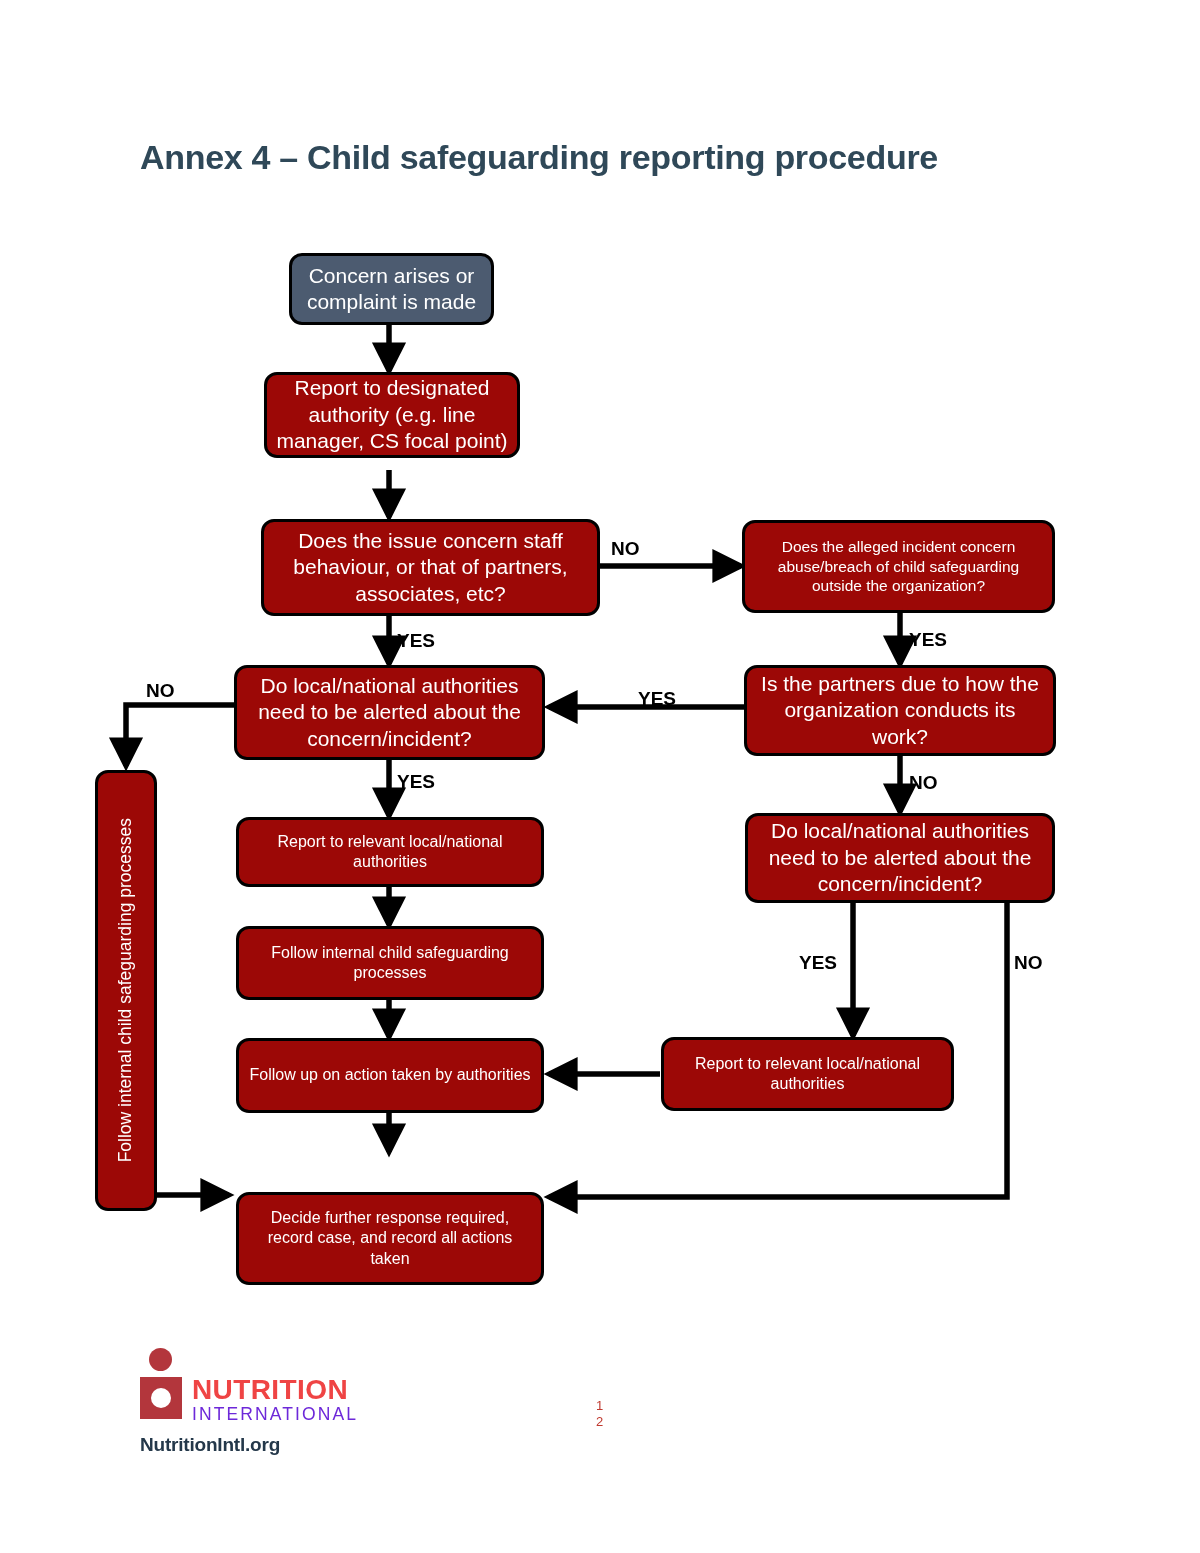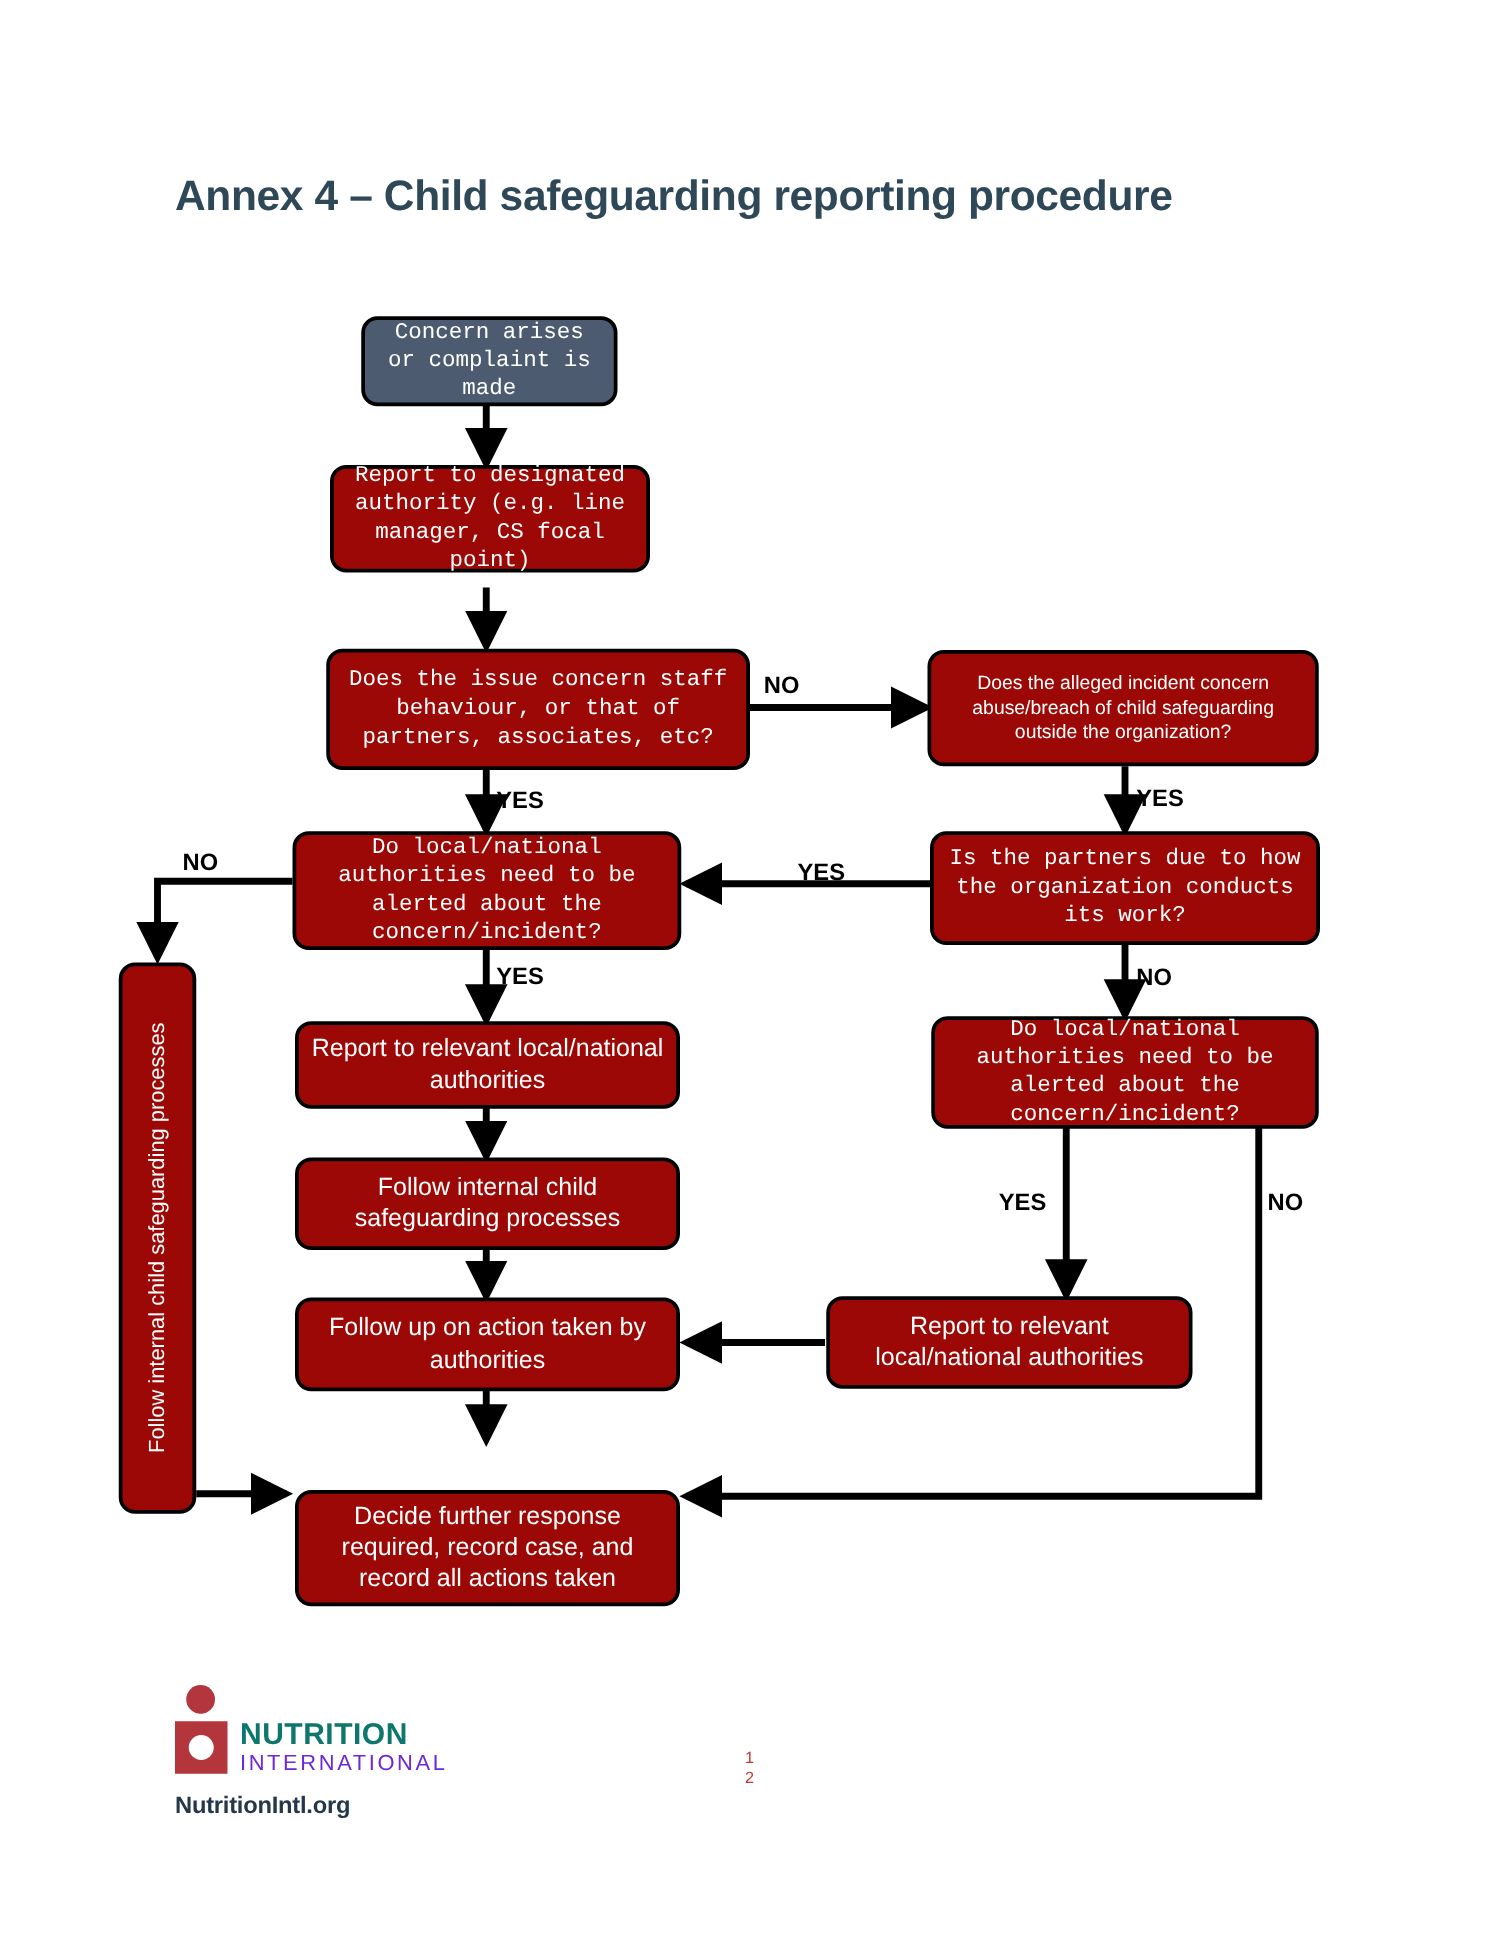--- a/index.html
+++ b/index.html
@@ -49,22 +49,22 @@
     justify-content: center;
     text-align: center;
     line-height: 1.26;
     padding: 4px 8px;
     z-index: 5;
   }
   .node.red { background: #9c0806; }
   .node.slate { background: #4c5b70; }
   .node span { display: block; width: 100%; }
   .n-sm { font-size: 15.5px; }
-  .n-md { font-size: 18px; font-family: Liberation Mono, monospace; }
-  .n-lg { font-size: 20px; }
+  .n-md { font-size: 21px; }
+  .n-lg { font-size: 16px; }
   .vertnode {
     position: absolute;
     box-sizing: border-box;
     border: 3px solid #000000;
     border-radius: 13px;
     background: #9c0806;
     color: #ffffff;
     z-index: 5;
     display: flex;
     align-items: center;
@@ -111,23 +111,23 @@
     width: 20px; height: 20px;
     border-radius: 50%;
     background: #ffffff;
   }
   .logo-text {
     position: absolute;
     left: 52px;
     top: 28px;
   }
   .logo-name {
-    font-size: 24px;
-    font-weight: bold;
-    color: #0f766e;
+    font-size: 28px;
+    font-weight: bold;
+    color: #ef4444;
     letter-spacing: 0.4px;
     line-height: 1;
   }
   .logo-sub {
     font-size: 17.5px;
     color: #6d28d9;
     letter-spacing: 2.1px;
     line-height: 1.1;
     margin-top: 1px;
   }

